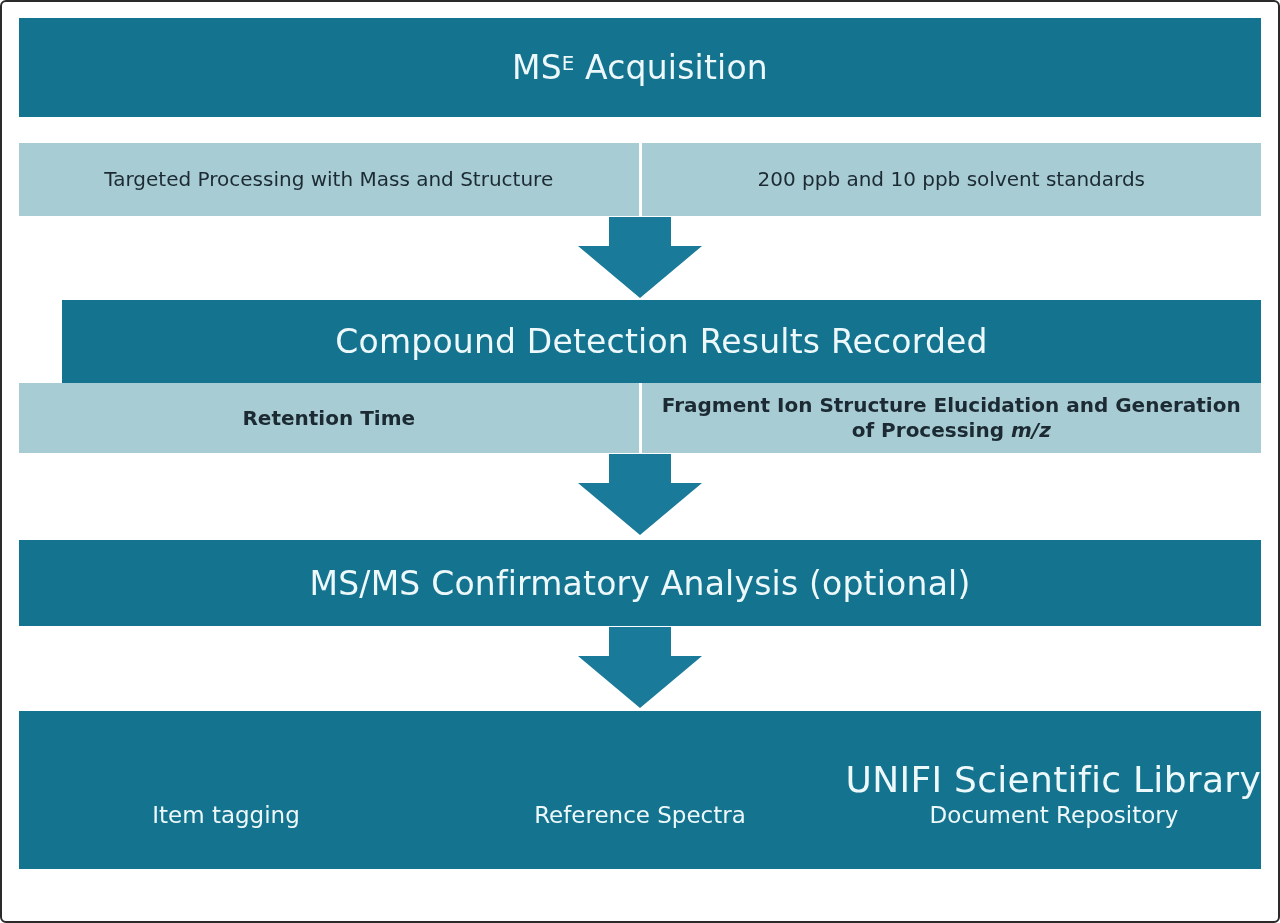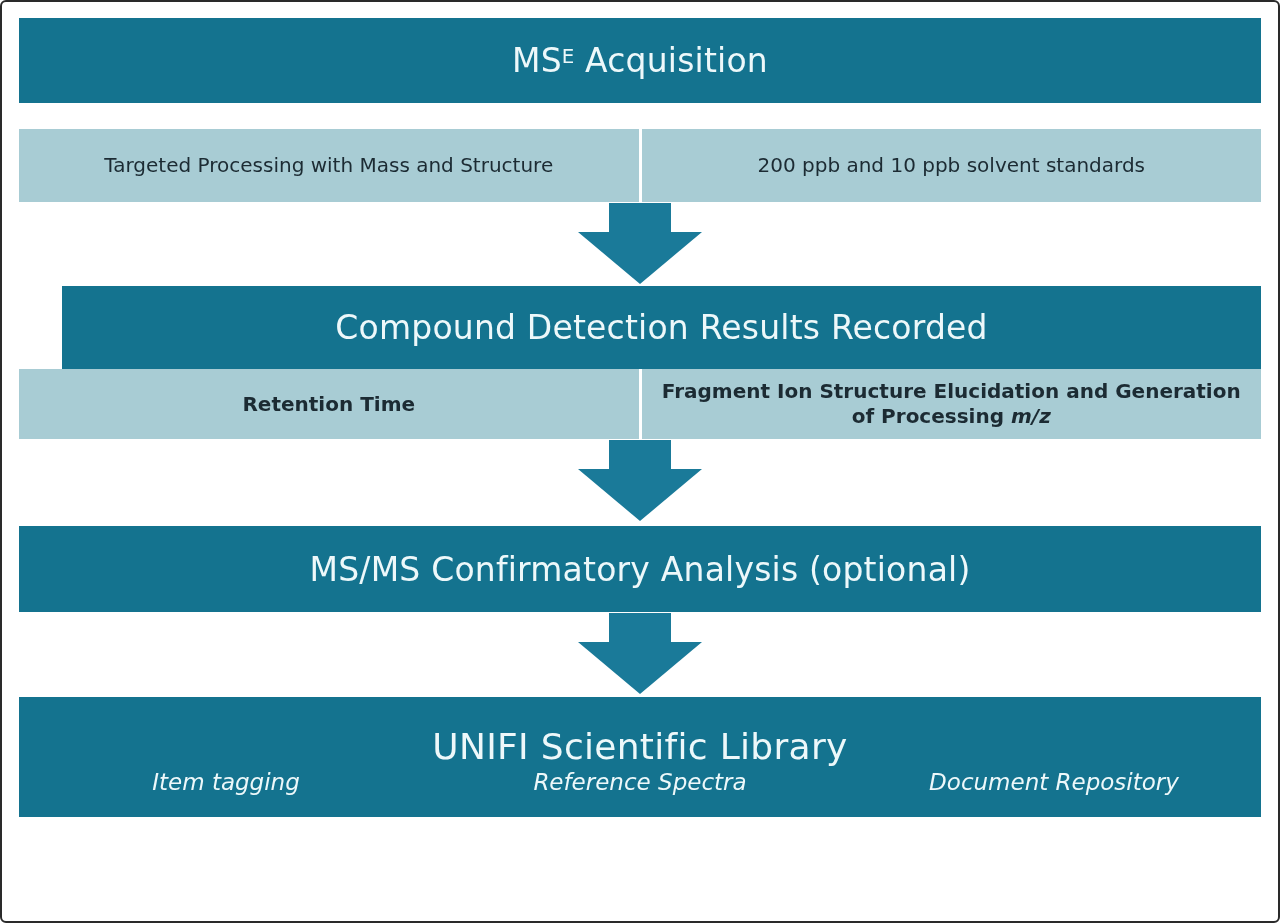--- a/index.html
+++ b/index.html
@@ -5,45 +5,45 @@
   html,body { margin:0; padding:0; background:#ffffff; font-family:"DejaVu Sans", sans-serif; }
   .canvas {
     position:relative; width:1280px; height:923px; box-sizing:border-box;
     background:#ffffff; border:2px solid #2a2a2a; border-radius:6px; overflow:hidden;
   }
   .stack { position:absolute; left:17px; right:17px; top:16px; }
   .hdr {
     background:#14738F; color:#EDF8FA; display:flex; align-items:center; justify-content:center;
     text-align:center; font-size:33px; letter-spacing:0.2px;
   }
-  .hdr1 { height:85px; }
+  .hdr1 { height:99px; }
   .hdr2 { height:83px;margin-left:43px; }
   .hdr3 { height:86px; }
   .subrow { display:flex; background:#A8CCD4; color:#1C2B33; }
   .subrow1 { height:73px;margin-top:26px; }
   .subrow2 { height:70px;font-weight:bold; }
   .subrow3 { height:69px; }
   .cell {
     flex:1 1 0; display:flex; flex-direction:column; align-items:center; justify-content:center;
     text-align:center; font-size:20px; line-height:1.25; padding:0 20px; box-sizing:border-box;
   }
   .vdivider { width:3px; background:#ffffff; flex:0 0 auto; }
   .gap { display:flex; align-items:flex-start; justify-content:center; }
   .gap1 { height:84px; }
   .gap2 { height:87px; }
   .gap3 { height:85px; }
   .arrow { display:flex; flex-direction:column; align-items:center; padding-top:1px; }
   .arrow-shaft { width:62px; height:29px; background:#1A7A99; }
   .arrow-head { width:0; height:0; border-left:62px solid transparent; border-right:62px solid transparent; border-top:52px solid #1A7A99; }
   .footer {
-    height:120px; background:#14738F; color:#EDF8FA; display:flex; flex-direction:column;
-    align-items:center; justify-content:center; box-sizing:border-box; padding-top:6px;
+    height:158px; background:#14738F; color:#EDF8FA; display:flex; flex-direction:column;
+    align-items:flex-end; justify-content:center; box-sizing:border-box; padding-top:6px;
   }
   .footer-title { font-size:36px; text-align:center; letter-spacing:0.3px; }
-  .footer-items { display:flex; width:100%; margin-top:2px;font-style:italic; }
+  .footer-items { display:flex; width:100%; margin-top:2px; }
   .footer-item { flex:1 1 0; text-align:center; font-size:23px; }
   .sup { font-size:0.60em; position:relative; top:-0.48em; letter-spacing:0; }
   .ital { font-style:italic; }
 </style>
 </head>
 <body>
 
 <div class="canvas">
   <div class="stack">
 

